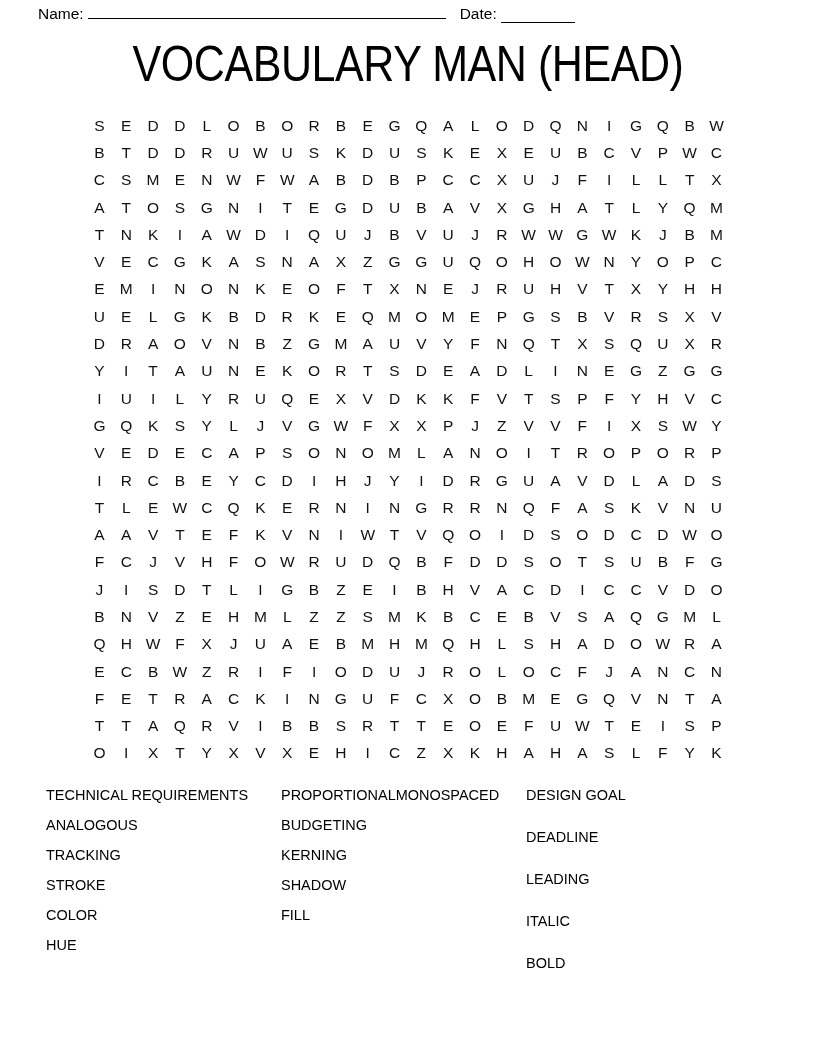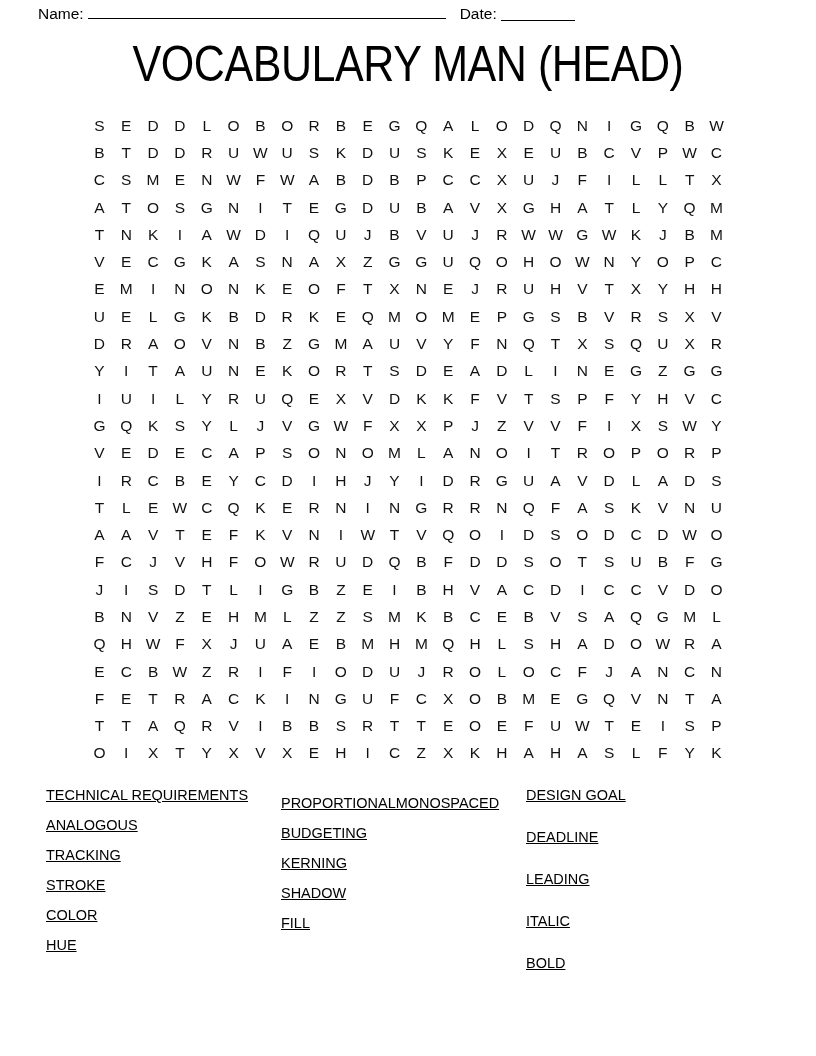--- a/index.html
+++ b/index.html
@@ -27,21 +27,21 @@
     align-items: center;
     font-size: 15.5px;
   }
   .name-block {
     display: flex;
     align-items: baseline;
     margin-left: 38px;
   }
   .date-block {
     display: flex;
-    align-items: center;
+    align-items: flex-end;
     margin-left: 14px;
   }
   .field-label {
     white-space: nowrap;
     font-size: 15.5px;
     letter-spacing: 0px;
   }
   .blank-rule {
     display: inline-block;
     border-bottom: 1.3px solid #000;
@@ -92,24 +92,23 @@
   .wordlist {
     position: absolute;
     top: 780px;
     left: 46px;
     width: 700px;
     display: flex;
   }
   .word-col {
     display: flex;
     flex-direction: column;
-    text-decoration: underline;
   }
   .word-col-1 { width: 235px; }
-  .word-col-2 { width: 245px; margin-top: 8px; }
+  .word-col-2 { width: 245px; }
   .word-col-3 { width: 220px; gap: 12px; }
   .word-item {
     font-size: 15.4px;
     line-height: 30px;
     height: 30px;
     white-space: nowrap;
     transform: scaleX(0.94);
     transform-origin: left center;
   }
 </style>

